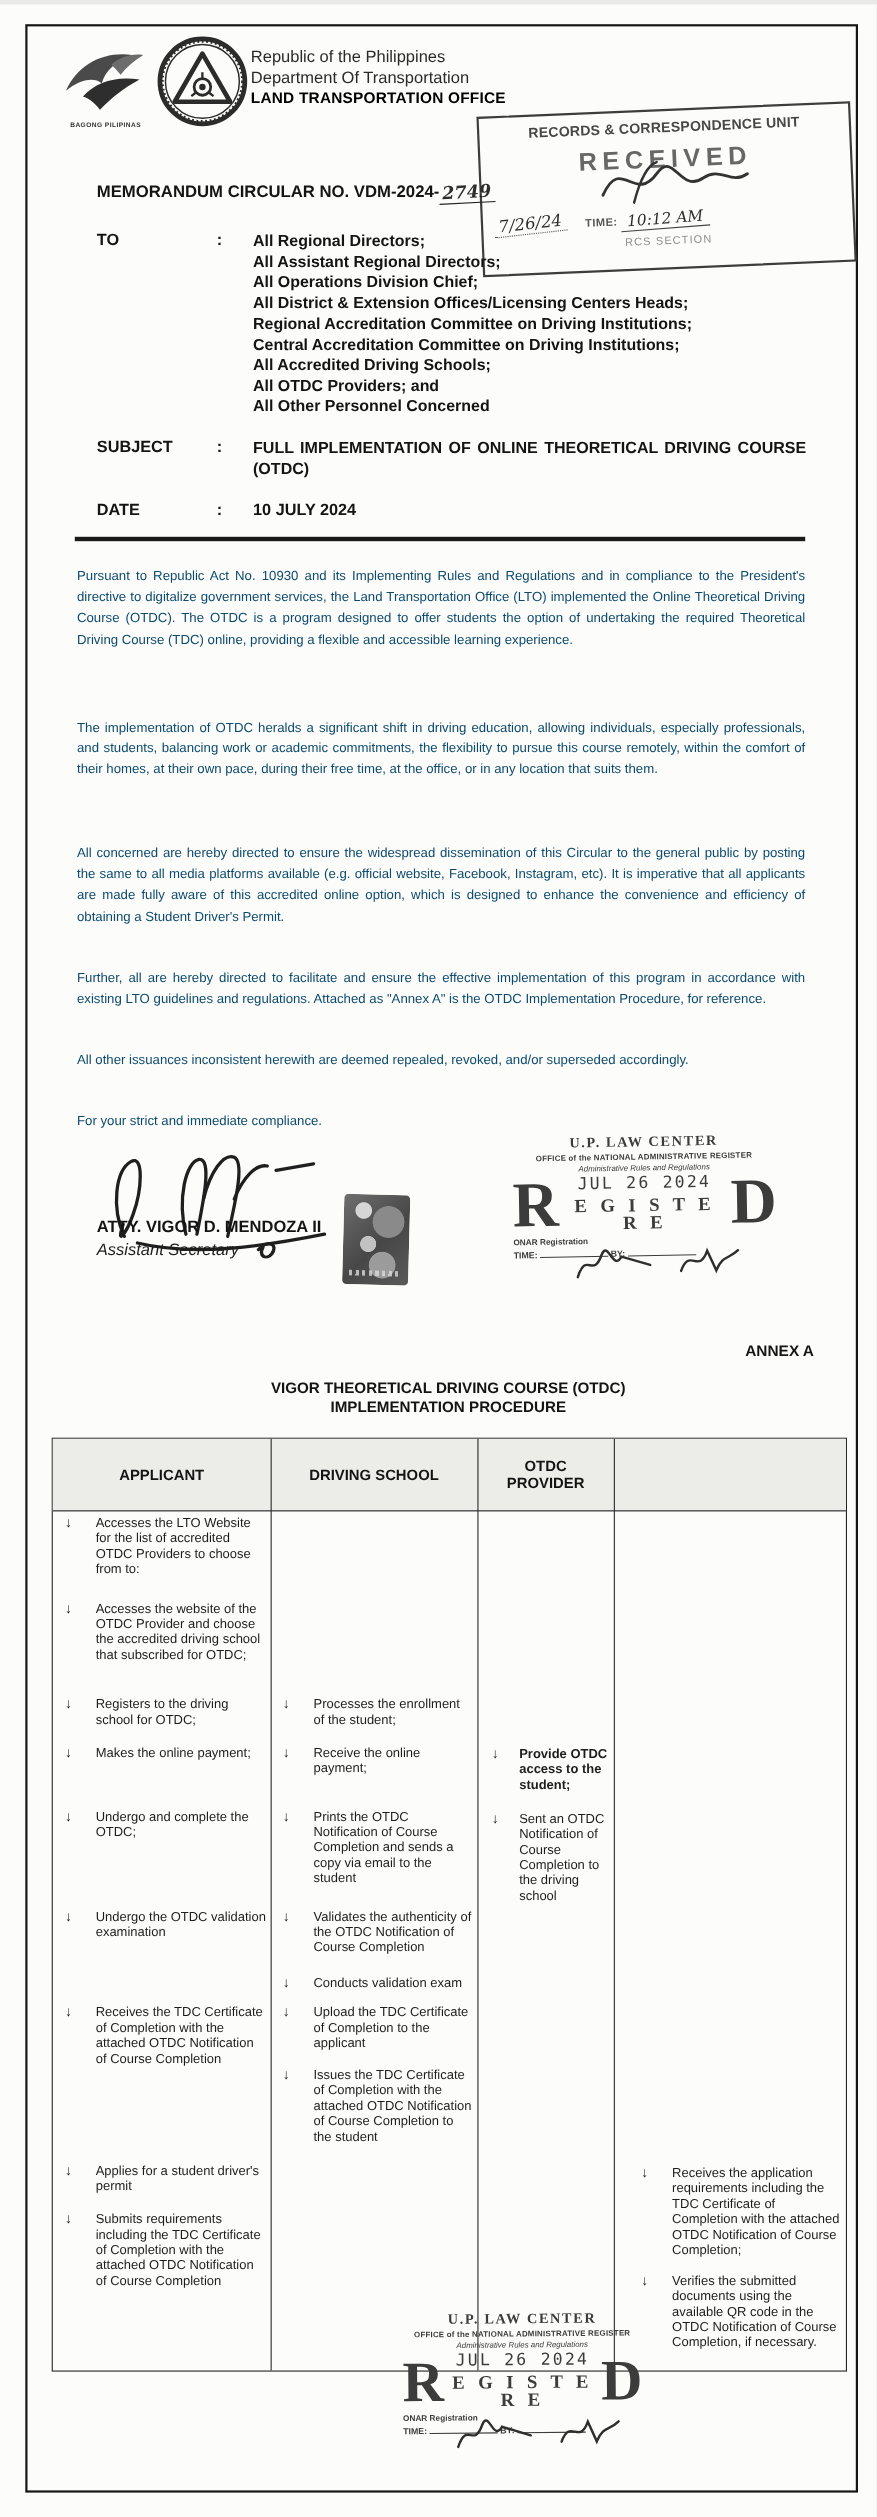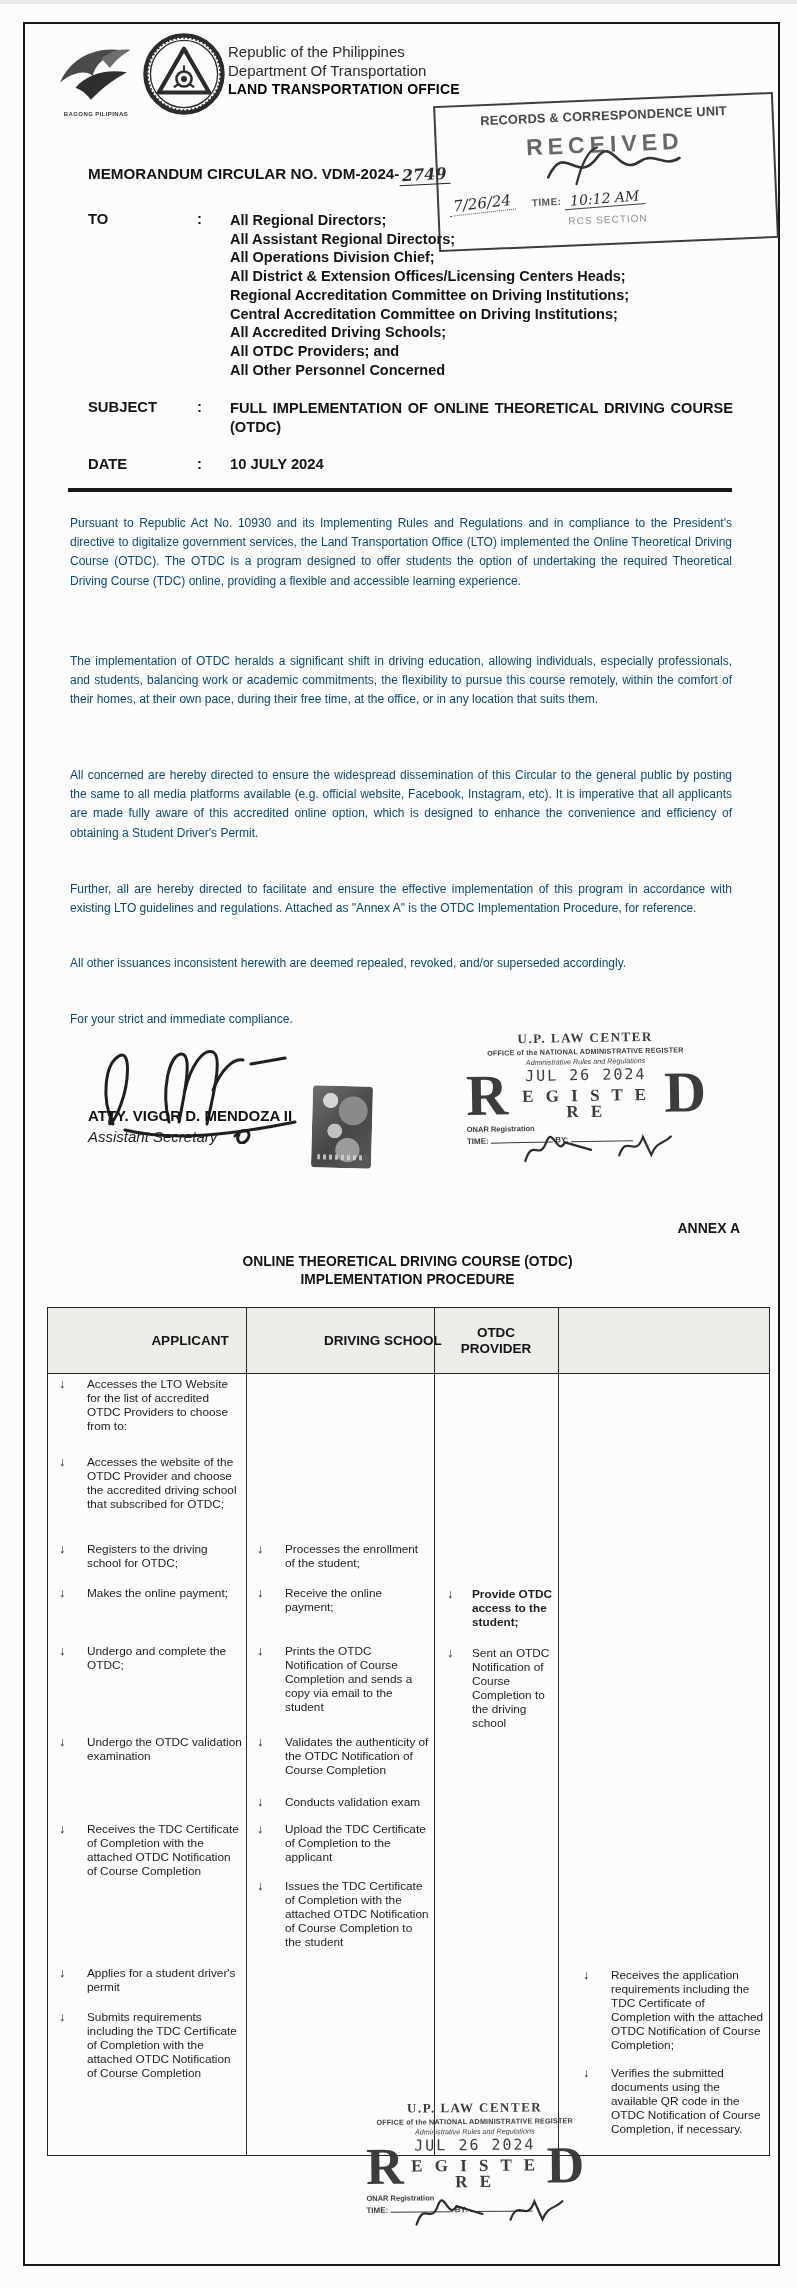--- a/index.html
+++ b/index.html
@@ -58,21 +58,21 @@
   .rs-onar{font-size:7.5px;font-weight:bold;text-align:left;margin-top:3px;}
   .rs-timeby{font-size:8px;font-weight:bold;text-align:left;margin-top:2px;}
   .rs-ln{display:inline-block;width:62px;border-bottom:1px solid #3c3c3c;height:7px;}
   .reg2 .rs-big{font-size:52px;line-height:48px;}
   
   .annex-a{left:640px;top:1216px;width:100px;text-align:right;font-size:14px;font-weight:bold;color:#141414;}
   .ttl{left:47px;width:721px;text-align:center;font-size:13.8px;font-weight:bold;color:#141414;}
   .table{left:47px;top:1303px;width:721px;height:847px;border:1.6px solid #242424;}
   .thead{position:absolute;left:0;top:0;width:100%;height:65px;background:#ecece9;border-bottom:1.6px solid #242424;}
   .th{position:absolute;top:0;height:65px;display:flex;align-items:center;justify-content:center;
-      font-size:13.5px;font-weight:bold;color:#141414;text-align:center;line-height:16px;padding-left:43px;}
+      font-size:13.5px;font-weight:bold;color:#141414;text-align:center;line-height:16px;}
   .colline{position:absolute;top:0;width:1.4px;height:100%;background:#2a2a2a;}
   .titem{position:absolute;font-size:11.8px;line-height:14px;color:#1d1d1d;}
   .blt{position:absolute;left:0;top:0;font-weight:bold;font-size:12.5px;color:#1d1d1d;}
   .ttx{display:block;margin-left:28px;}
   svg{display:block;}
 </style>
 </head>
 <body>
 
 <div id="page">
@@ -190,21 +190,21 @@
     </div>
     <svg class="abs" style="left:28px;top:92px;" width="190" height="52" viewBox="0 0 190 52">
       <g fill="none" stroke="#2e2e2e" stroke-width="2.2" stroke-linecap="round">
         <path d="M30 38 C38 14 44 40 52 18 C58 4 62 34 70 20 L96 28"></path>
         <path d="M124 34 C132 12 140 38 148 16 L156 34 C162 20 168 24 176 16"></path>
       </g>
     </svg>
   </div>
 
   <div class="abs annex-a">ANNEX A</div>
-  <div class="abs ttl" style="top:1250px;">ONLINE THEORETICAL DRIVING COURSE (OTDC)</div>
+  <div class="abs ttl" style="top:1250px;">VIGOR THEORETICAL DRIVING COURSE (OTDC)</div>
   <div class="abs ttl" style="top:1268px;">IMPLEMENTATION PROCEDURE</div>
 
   <div class="abs table">
     <div class="thead"></div>
     <div class="th" style="left:0;width:198px;">APPLICANT</div>
     <div class="th" style="left:198px;width:188px;">DRIVING SCHOOL</div>
     <div class="th" style="left:386px;width:124px;padding:0 18px;box-sizing:border-box;">OTDC PROVIDER</div>
     <div class="colline" style="left:198px;"></div>
     <div class="colline" style="left:386px;"></div>
     <div class="colline" style="left:510px;"></div>

